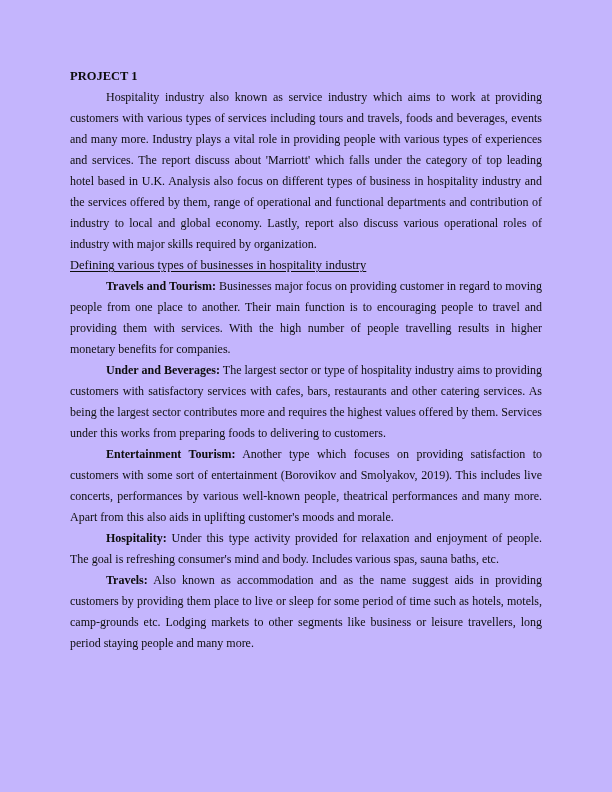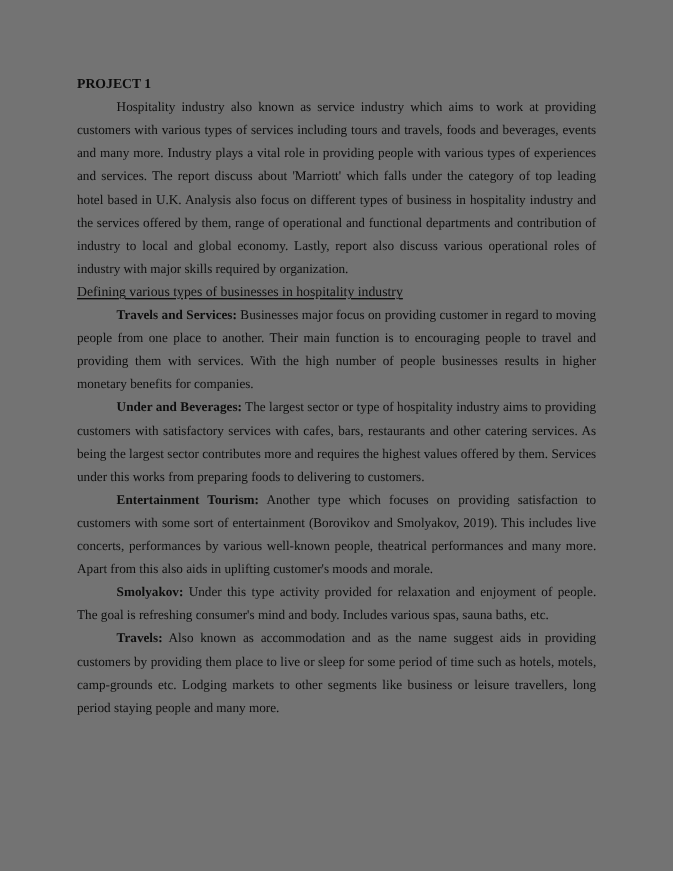--- a/index.html
+++ b/index.html
@@ -4,21 +4,21 @@
 <style>
   html, body {
     margin: 0;
     padding: 0;
     background: #ffffff;
   }
   .page {
     position: relative;
     width: 612px;
     height: 792px;
-    background: #737373;
+    background: #c4b5fd;
     overflow: hidden;
     box-sizing: border-box;
   }
   .content {
     position: absolute;
     left: 70px;
     top: 66px;
     width: 472px;
   }
   .doc-heading {
@@ -71,33 +71,33 @@
 
     <p class="doc-heading">PROJECT 1</p>
 
 
     <p class="para">Hospitality industry also known as service industry which aims to work at providing customers with various types of services including tours and travels, foods and beverages, events and many more. Industry plays a vital role in providing people with various types of experiences and services. The report discuss about 'Marriott' which falls under the category of top leading hotel based in U.K. Analysis also focus on different types of business in hospitality industry and the services offered by them, range of operational and functional departments and contribution of industry to local and global economy. Lastly, report also discuss various operational roles of industry with major skills required by organization.</p>
 
     <p class="section-heading"><span>Defining various types of businesses in hospitality industry</span></p>
 
 
     <p class="para">
-      <span class="lead">Travels and Services:</span><span> Businesses major focus on providing customer in regard to moving people from one place to another. Their main function is to encouraging people to travel and providing them with services. With the high number of people businesses results in higher monetary benefits for companies.</span>
+      <span class="lead">Travels and Tourism:</span><span> Businesses major focus on providing customer in regard to moving people from one place to another. Their main function is to encouraging people to travel and providing them with services. With the high number of people travelling results in higher monetary benefits for companies.</span>
     </p>
 
     <p class="para">
       <span class="lead">Under and Beverages:</span><span> The largest sector or type of hospitality industry aims to providing customers with satisfactory services with cafes, bars, restaurants and other catering services. As being the largest sector contributes more and requires the highest values offered by them. Services under this works from preparing foods to delivering to customers.</span>
     </p>
 
     <p class="para">
       <span class="lead">Entertainment Tourism:</span><span> Another type which focuses on providing satisfaction to customers with some sort of entertainment (Borovikov and Smolyakov, 2019). This includes live concerts, performances by various well-known people, theatrical performances and many more. Apart from this also aids in uplifting customer's moods and morale.</span>
     </p>
 
     <p class="para">
-      <span class="lead">Smolyakov:</span><span> Under this type activity provided for relaxation and enjoyment of people. The goal is refreshing consumer's mind and body. Includes various spas, sauna baths, etc.</span>
+      <span class="lead">Hospitality:</span><span> Under this type activity provided for relaxation and enjoyment of people. The goal is refreshing consumer's mind and body. Includes various spas, sauna baths, etc.</span>
     </p>
 
     <p class="para">
       <span class="lead">Travels:</span><span> Also known as accommodation and as the name suggest aids in providing customers by providing them place to live or sleep for some period of time such as hotels, motels, camp-grounds etc. Lodging markets to other segments like business or leisure travellers, long period staying people and many more.</span>
     </p>
 
   </div>
 </div>
 
 </body></html>

